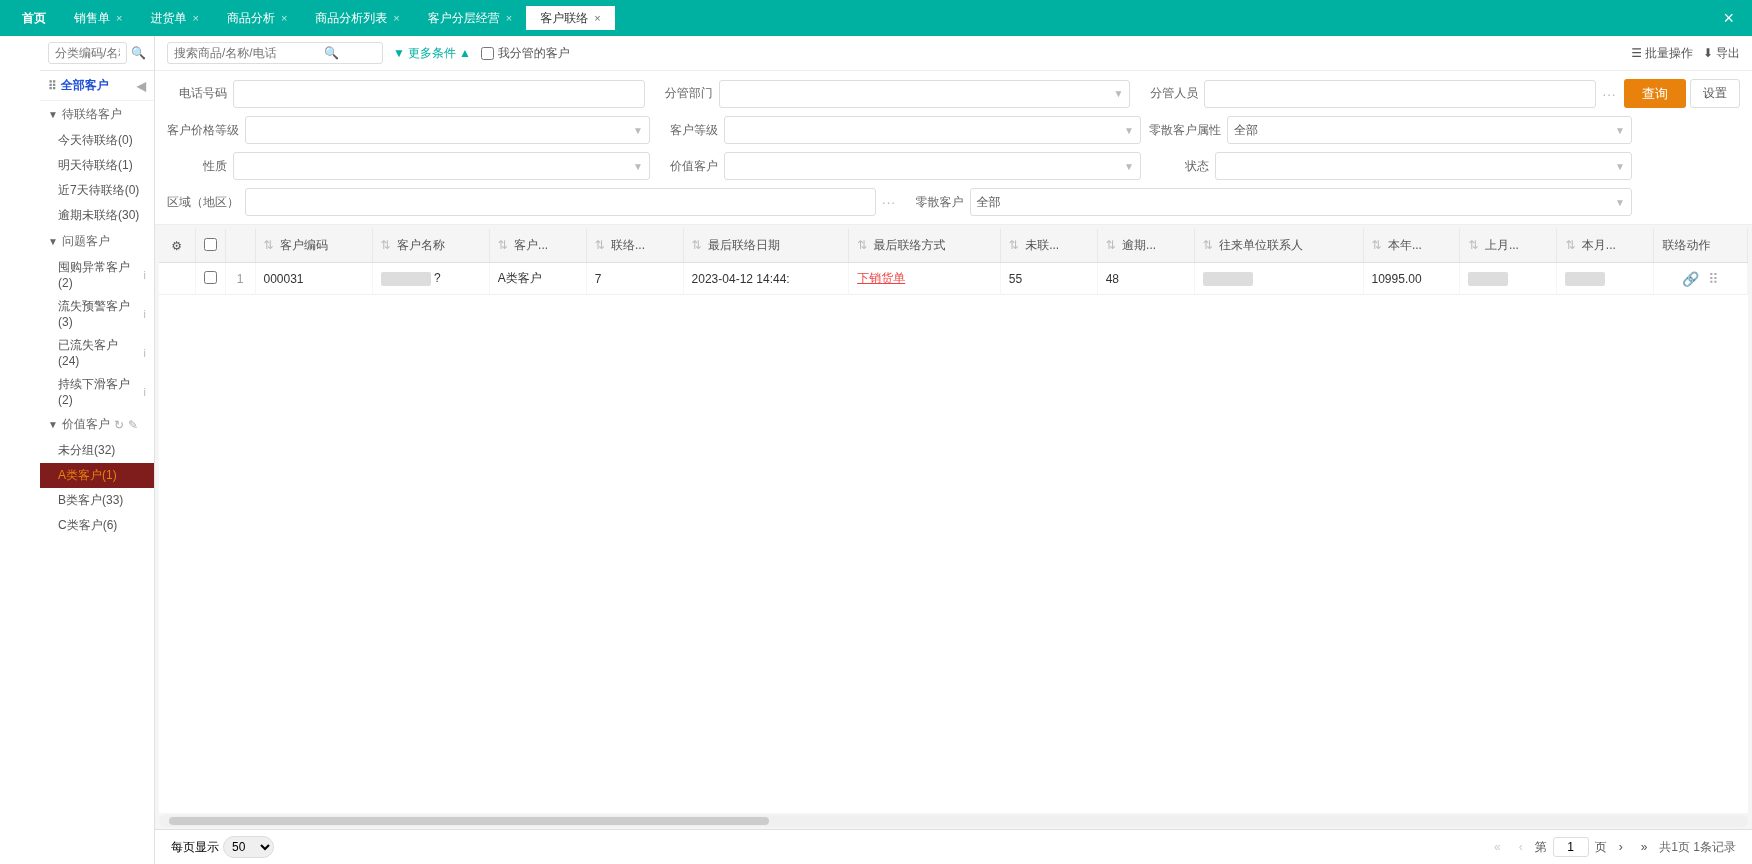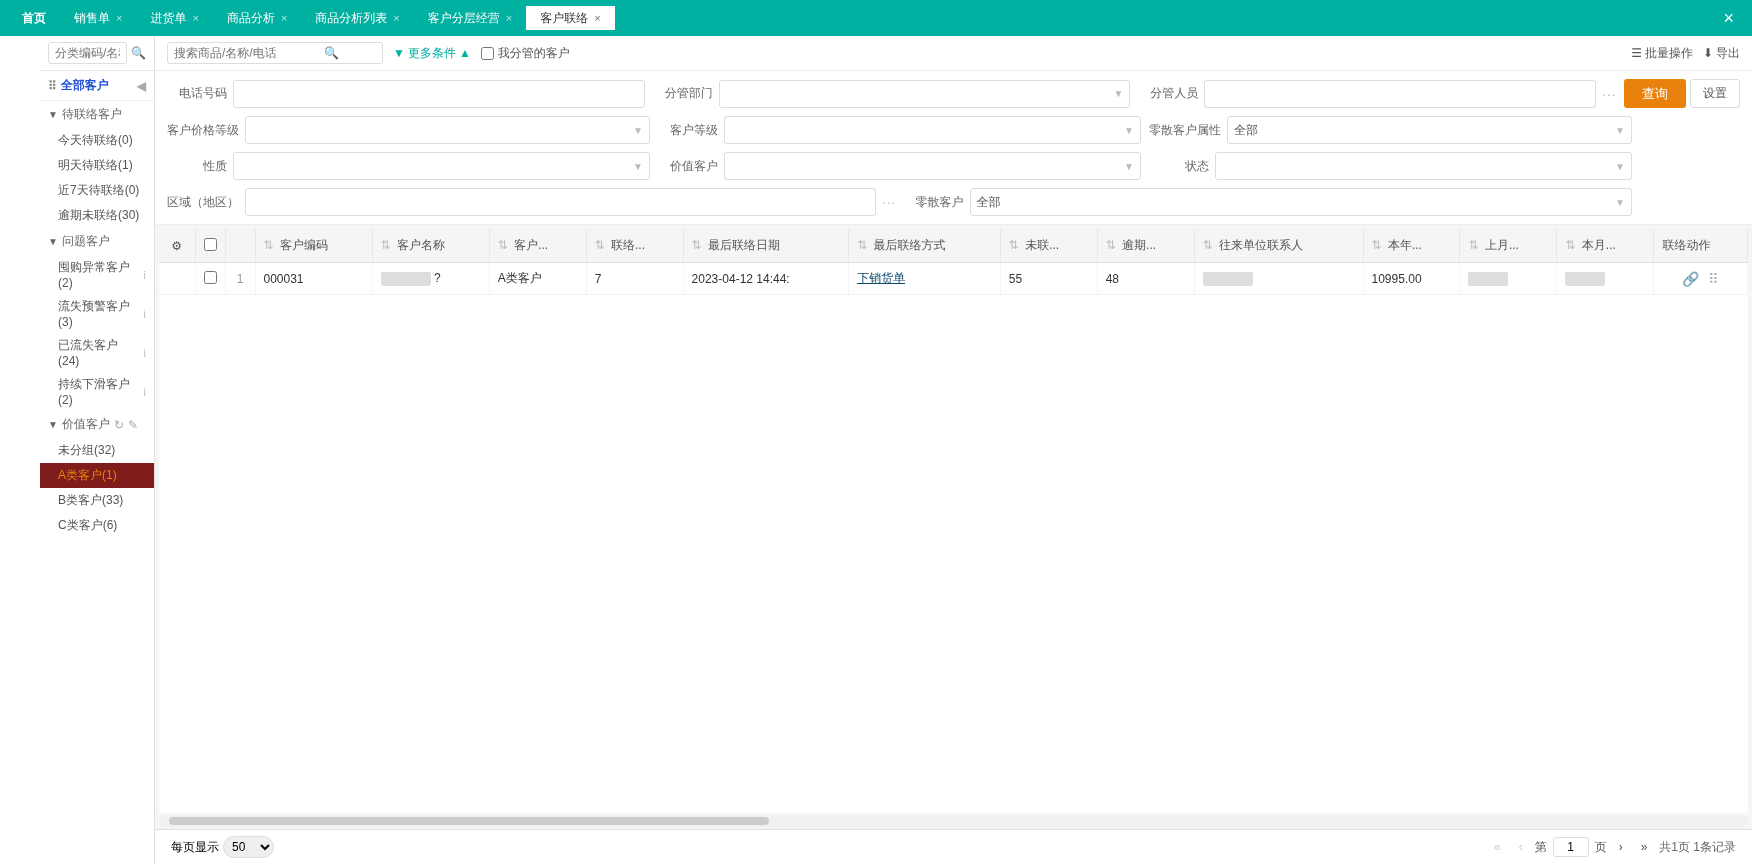--- a/index.html
+++ b/index.html
@@ -287,21 +287,21 @@
     td {
       padding: 7px 8px;
       border-bottom: 1px solid #f0f0f0;
       border-right: 1px solid #f5f5f5;
       color: #333;
       white-space: nowrap;
     }
     .gear-col { width: 36px; text-align: center; }
     .check-col { width: 30px; text-align: center; }
     .row-num-col { width: 30px; text-align: center; color: #999; }
-    .link-text { color: #0c4a6e; cursor: pointer; text-decoration: underline; }
+    .link-text { color: #ef4444; cursor: pointer; text-decoration: underline; }
     .action-icons { display: flex; gap: 8px; justify-content: center; }
     .action-icon { color: #aaa; cursor: pointer; font-size: 14px; }
     .col-masked { display: inline-block; width: 50px; height: 14px; background: #ddd; border-radius: 2px; vertical-align: middle; }
 
     
     .table-footer {
       background: #fff;
       border-top: 1px solid #e0e0e0;
       padding: 6px 16px;
       display: flex;

